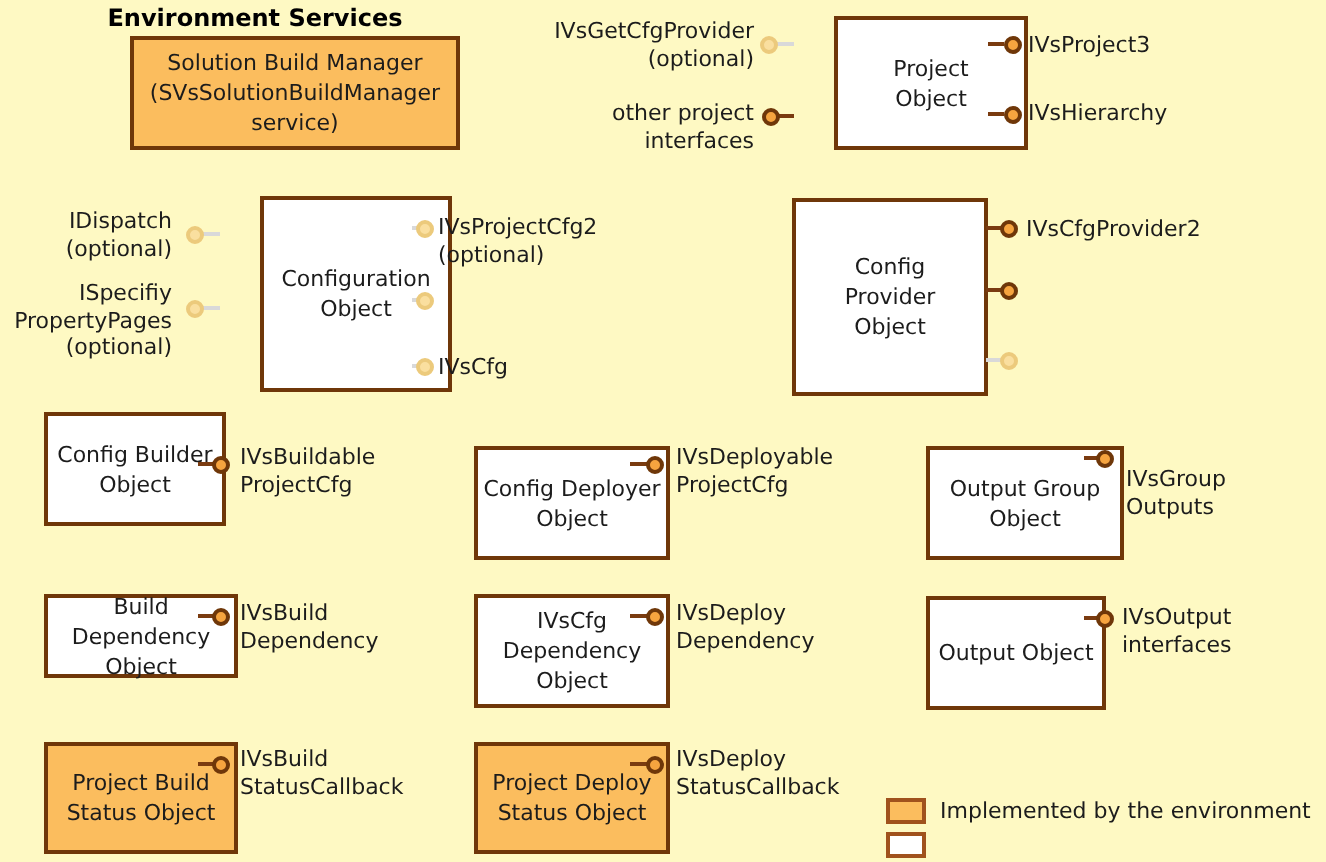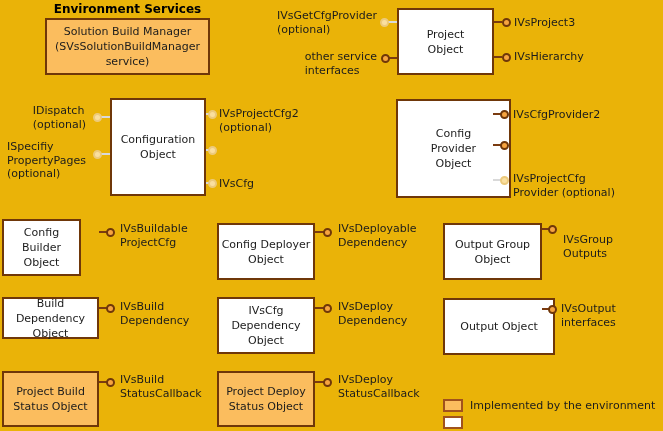--- a/index.html
+++ b/index.html
@@ -1,25 +1,25 @@
 <!DOCTYPE html>
 <html><head>
 <meta charset="utf-8">
 <style>
   html,body{margin:0;padding:0;background:#fff;}
-  #diagram{position:relative;width:663px;height:431px;background:#eab308;overflow:hidden;
+  #diagram{position:relative;width:663px;height:431px;background:#fef9c3;overflow:hidden;
     font-family:"DejaVu Sans","Liberation Sans",sans-serif;color:#1c1c1c;}
   #title{position:absolute;left:45px;top:2px;width:165px;text-align:center;
     font-size:12px;font-weight:bold;color:#000;white-space:pre-line;}
   .box{position:absolute;box-sizing:border-box;border:2px solid #6f3709;background:#ffffff;
     display:flex;align-items:center;justify-content:center;text-align:center;
-    font-size:11px;line-height:15px;white-space:pre-line;z-index:1;}
+    font-size:11px;line-height:15px;white-space:pre-line;z-index:1;margin-left:20px;}
   .box.env{background:#fbbd5e;}
   .lbl{position:absolute;font-size:11px;line-height:13.5px;white-space:pre-line;z-index:1;}
-  .lbl.r{}
+  .lbl.r{text-align:right;}
   .dot{position:absolute;width:5px;height:5px;border-radius:50%;
     background:#f6a43f;border:2px solid #6f3709;z-index:3;}
   .dot.opt{background:#fadf9f;border-color:#ecca7c;}
   .ln{position:absolute;height:2px;background:#7a3b10;z-index:2;}
   .ln.opt{background:#d9d9d9;}
   .swatch{position:absolute;box-sizing:border-box;width:20px;height:13px;
     border:2px solid #a0521d;background:#ffffff;}
   .swatch.env{background:#fbbd5e;}
 </style>
 </head>
@@ -29,49 +29,49 @@
 
   <div id="title">Environment Services</div>
 
   <div class="box env" style="left:45px;top:18px;width:165px;height:57px">Solution Build Manager
 (SVsSolutionBuildManager
 service)</div>
   <div class="box" style="left:397px;top:8px;width:97px;height:67px">Project
 Object</div>
   <div class="box" style="left:110px;top:98px;width:96px;height:98px">Configuration
 Object</div>
-  <div class="box" style="left:396px;top:99px;width:115px;height:99px">Config
+  <div class="box" style="left:376px;top:99px;width:98px;height:99px">Config
 Provider
 Object</div>
-  <div class="box" style="left:2px;top:219px;width:79px;height:57px">Config Builder
+  <div class="box" style="left:2px;top:206px;width:91px;height:57px">Config Builder
 Object</div>
   <div class="box" style="left:217px;top:223px;width:98px;height:57px">Config Deployer
 Object</div>
   <div class="box" style="left:443px;top:223px;width:99px;height:57px">Output Group
 Object</div>
   <div class="box" style="left:2px;top:297px;width:97px;height:42px">Build
 Dependency
 Object</div>
   <div class="box" style="left:217px;top:297px;width:98px;height:57px">IVsCfg
 Dependency
 Object</div>
-  <div class="box" style="left:443px;top:298px;width:112px;height:57px">Output Object</div>
+  <div class="box" style="left:443px;top:298px;width:90px;height:57px">Output Object</div>
   <div class="box env" style="left:2px;top:371px;width:97px;height:56px">Project Build
 Status Object</div>
   <div class="box env" style="left:217px;top:371px;width:98px;height:56px">Project Deploy
 Status Object</div>
 
   <div class="ln opt" style="left:388px;top:21px;width:9px"></div>
   <div class="dot opt" style="left:380px;top:18px"></div>
   <div class="lbl r" style="right:286px;top:9px">IVsGetCfgProvider
 (optional)</div>
 
   <div class="ln" style="left:389px;top:57px;width:8px"></div>
   <div class="dot" style="left:381px;top:54px"></div>
-  <div class="lbl r" style="right:286px;top:50px">other service
+  <div class="lbl r" style="right:286px;top:50px">other project
 interfaces</div>
 
   <div class="ln" style="left:494px;top:21px;width:8px"></div>
   <div class="dot" style="left:502px;top:18px"></div>
   <div class="lbl" style="left:514px;top:16px">IVsProject3</div>
 
   <div class="ln" style="left:494px;top:56px;width:8px"></div>
   <div class="dot" style="left:502px;top:53px"></div>
   <div class="lbl" style="left:514px;top:50px">IVsHierarchy</div>
 
@@ -100,32 +100,30 @@
 
   <div class="ln" style="left:493px;top:113px;width:8px"></div>
   <div class="dot" style="left:500px;top:110px"></div>
   <div class="lbl" style="left:513px;top:108px">IVsCfgProvider2</div>
 
   <div class="ln" style="left:493px;top:144px;width:8px"></div>
   <div class="dot" style="left:500px;top:141px"></div>
 
   <div class="ln opt" style="left:493px;top:179px;width:8px"></div>
   <div class="dot opt" style="left:500px;top:176px"></div>
-  <div class="lbl" style="left:513px;top:172px">IVsProjectCfg
-Provider (optional)</div>
 
   <div class="ln" style="left:99px;top:231px;width:8px"></div>
   <div class="dot" style="left:106px;top:228px"></div>
   <div class="lbl" style="left:120px;top:222px">IVsBuildable
 ProjectCfg</div>
 
   <div class="ln" style="left:315px;top:231px;width:9px"></div>
   <div class="dot" style="left:323px;top:228px"></div>
   <div class="lbl" style="left:338px;top:222px">IVsDeployable
-Dependency</div>
+ProjectCfg</div>
 
   <div class="ln" style="left:542px;top:228px;width:7px"></div>
   <div class="dot" style="left:548px;top:225px"></div>
   <div class="lbl" style="left:563px;top:233px">IVsGroup
 Outputs</div>
 
   <div class="ln" style="left:99px;top:307px;width:8px"></div>
   <div class="dot" style="left:106px;top:304px"></div>
   <div class="lbl" style="left:120px;top:300px">IVsBuild
 Dependency</div>

